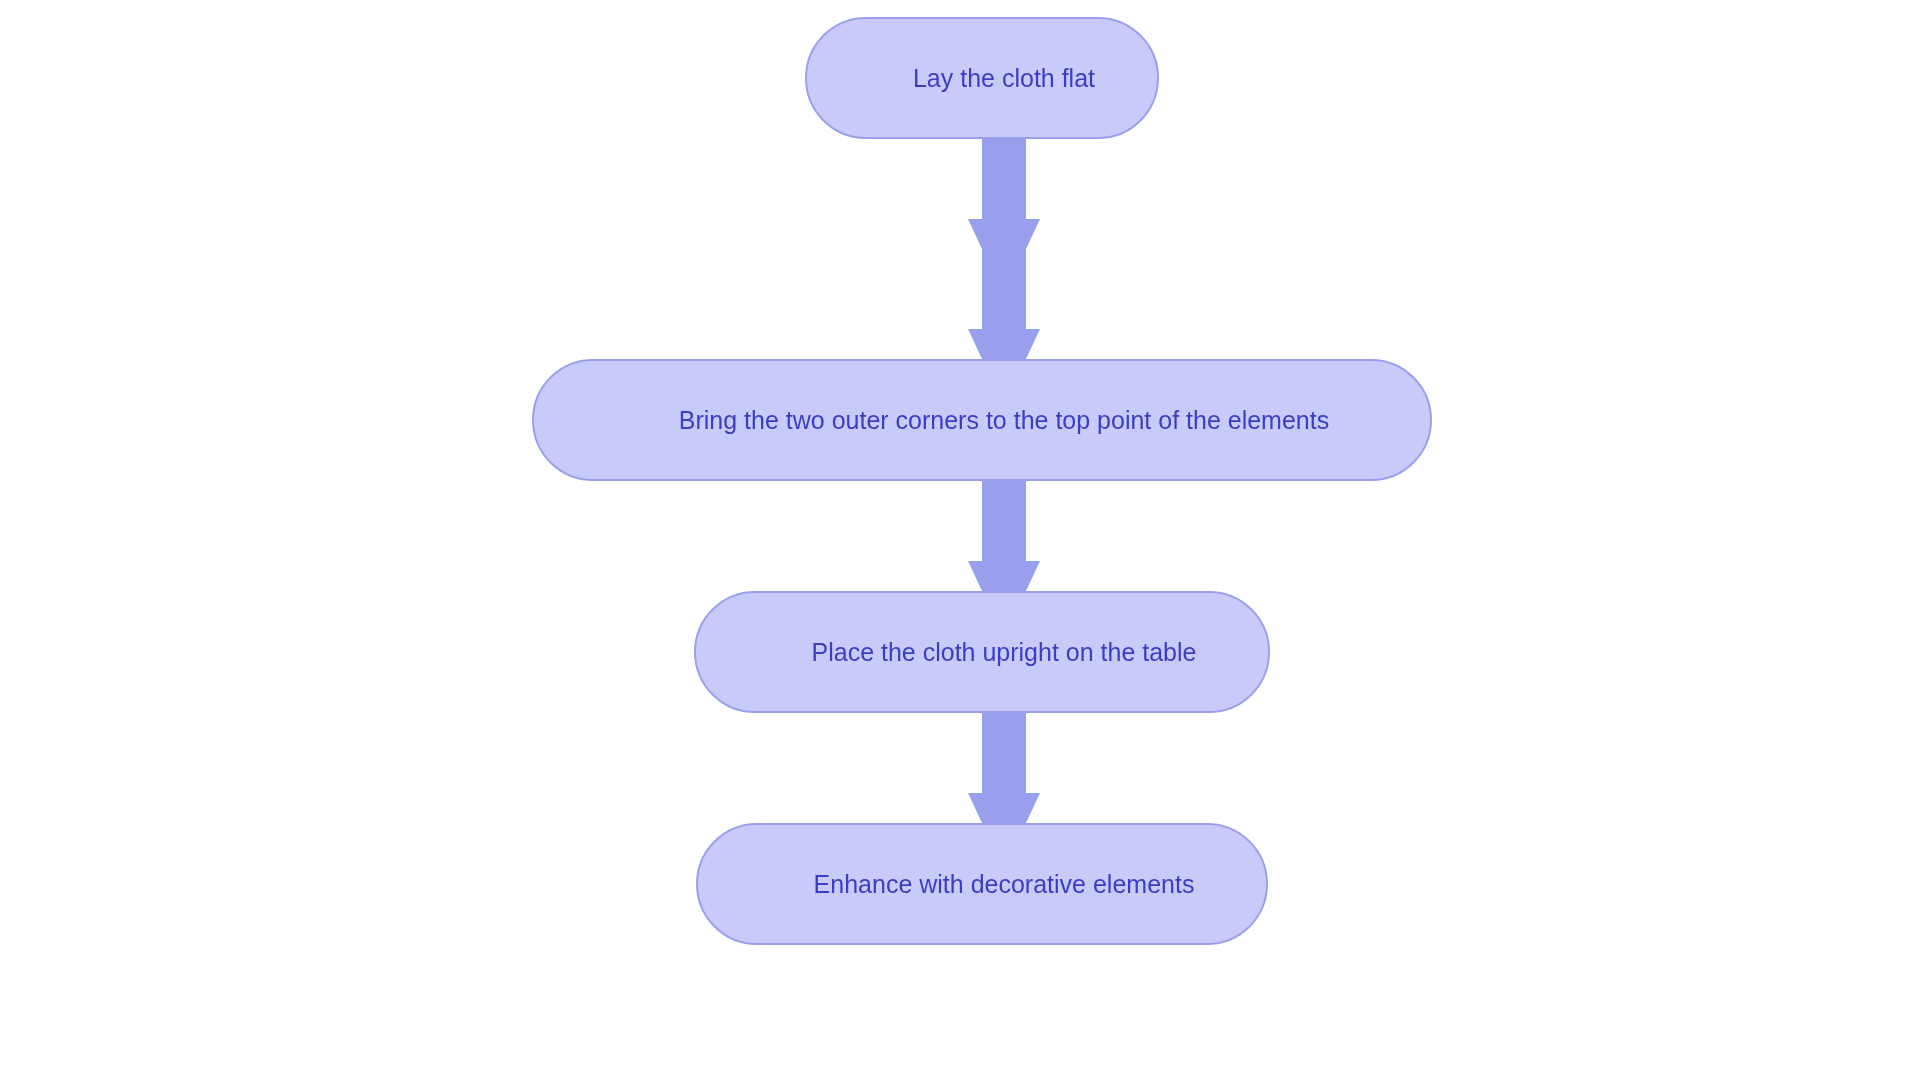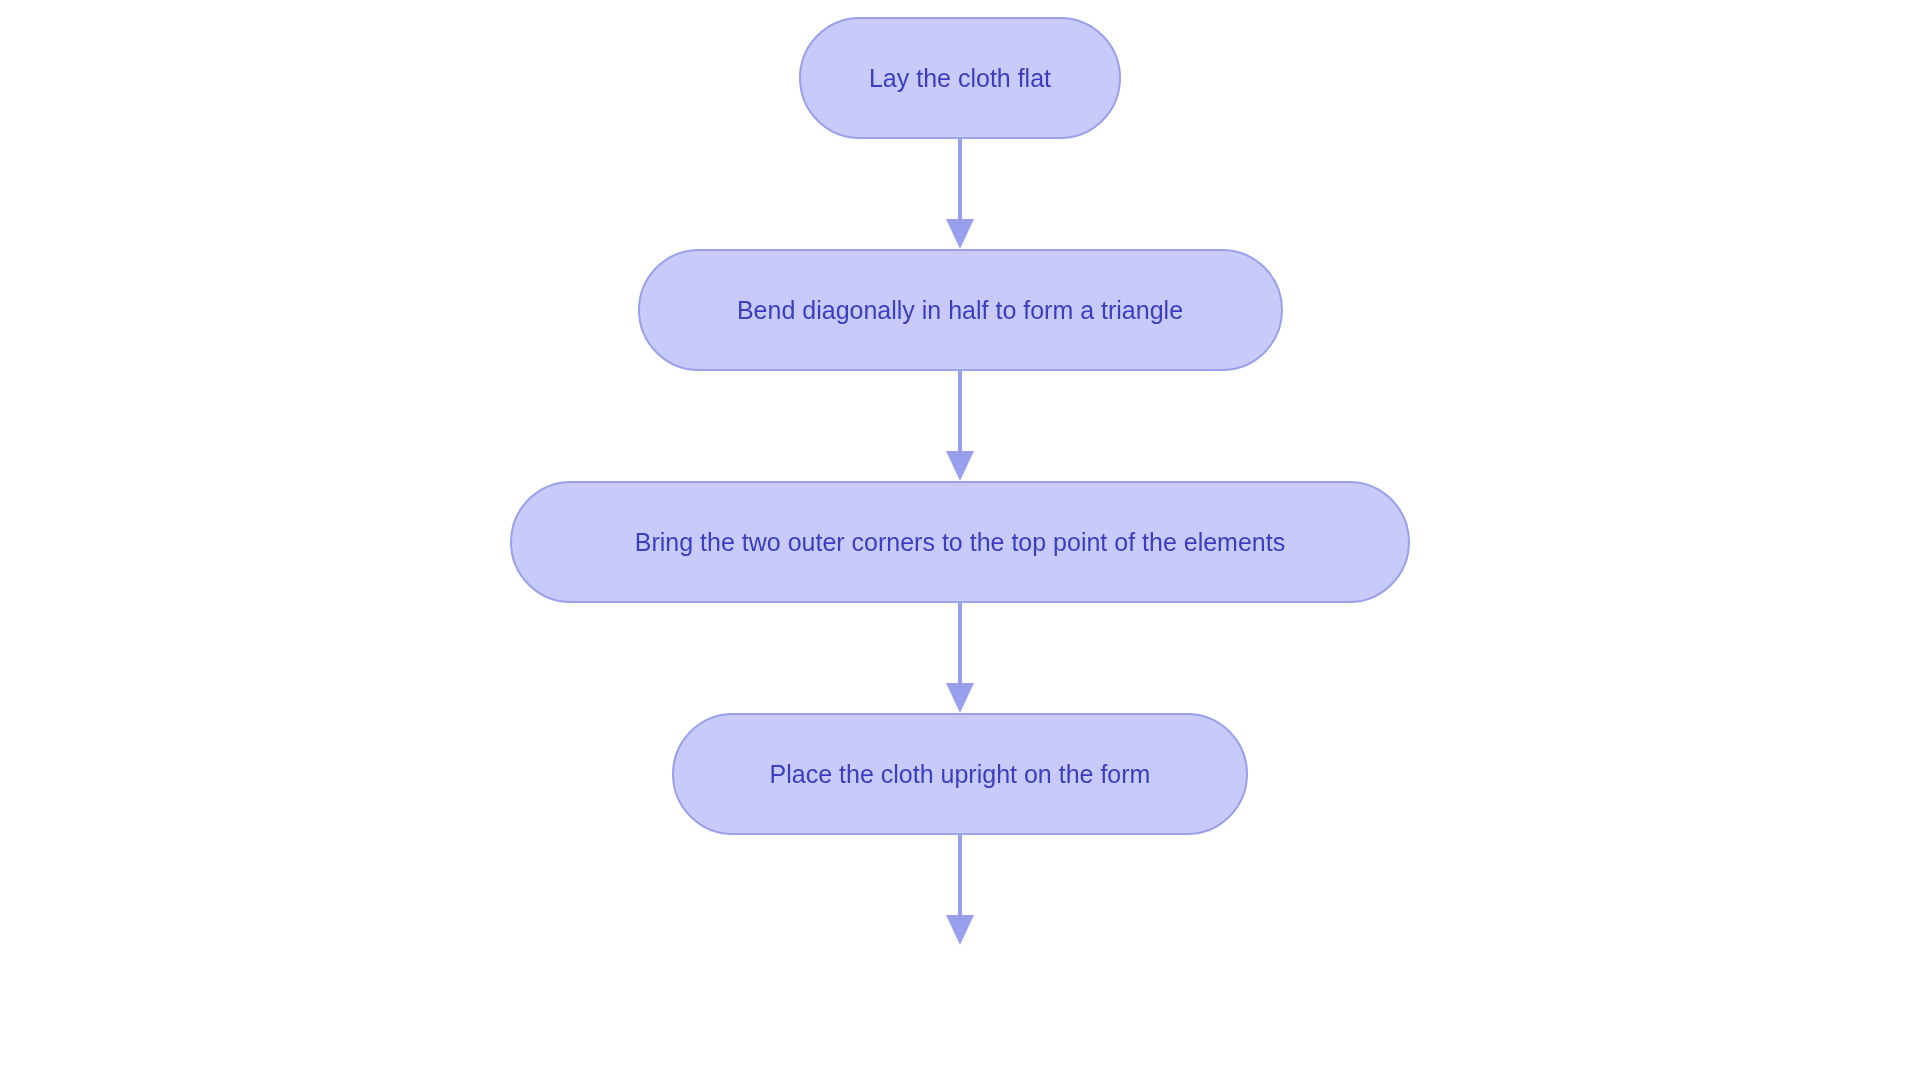--- a/index.html
+++ b/index.html
@@ -2,21 +2,21 @@
 <html style="--page-bg: #ffffff; --node-fill: #c8cbf9; --node-border: #9aa0ec; --node-text: #3b3ec1; --arrow: #98a0ee;"><head>
 <meta charset="utf-8">
 <style>
   :root{
     --page-bg:#ffffff;
     --node-fill:#c8cbf9;
     --node-border:#9aa0ec;
     --node-text:#3b3ec1;
     --arrow:#98a0ee;
   }
-  *{box-sizing:border-box;}
+  *{box-sizing:border-box;padding-left:44px;}
   html,body{margin:0;padding:0;}
   body{
     width:1920px;
     height:1083px;
     background:var(--page-bg);
     font-family:"Liberation Sans", sans-serif;
     overflow:hidden;
   }
   .flow{
     width:100%;
@@ -76,41 +76,41 @@
 
   <div class="node node-1">
     <span class="label">Lay the cloth flat</span>
   </div>
 
   <div class="arrow">
     <div class="shaft"></div>
     <div class="head"></div>
   </div>
 
-  <div class="node node-2">
-    <span class="label">Bend diagonally in half to form a triangle</span>
-  </div>
 
   <div class="arrow">
     <div class="shaft"></div>
     <div class="head"></div>
   </div>
 
   <div class="node node-3">
     <span class="label">Bring the two outer corners to the top point of the elements</span>
   </div>
 
   <div class="arrow">
     <div class="shaft"></div>
     <div class="head"></div>
   </div>
 
   <div class="node node-4">
-    <span class="label">Place the cloth upright on the form</span>
+    <span class="label">Place the cloth upright on the table</span>
   </div>
 
   <div class="arrow">
     <div class="shaft"></div>
     <div class="head"></div>
   </div>
 
+  <div class="node node-5">
+    <span class="label">Enhance with decorative elements</span>
+  </div>
 
 </div>
 
 </body></html>

